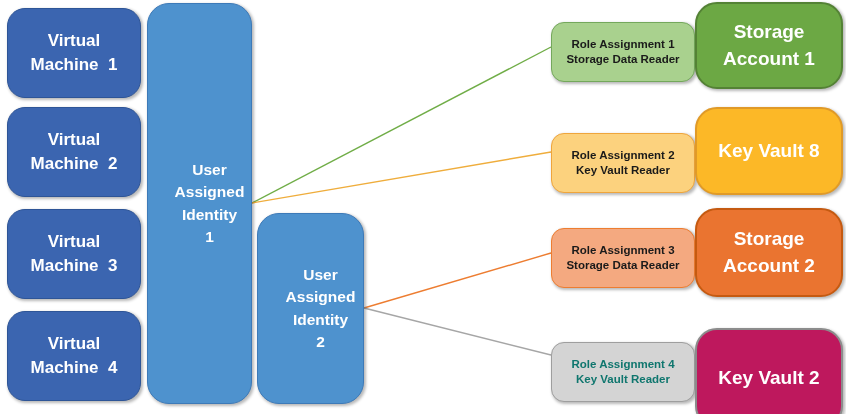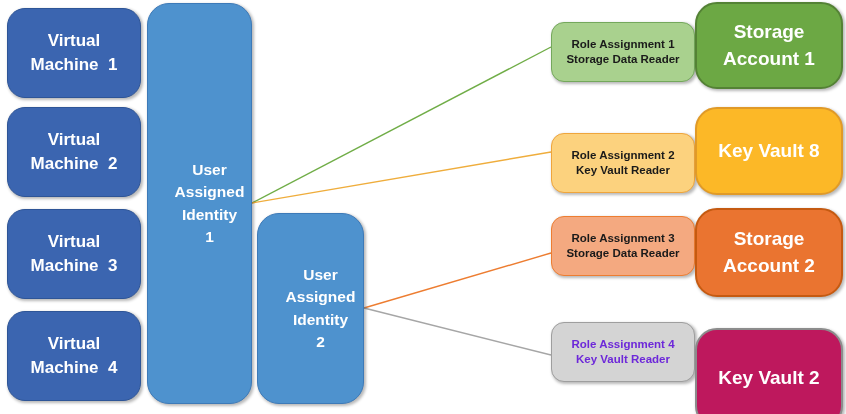--- a/index.html
+++ b/index.html
@@ -94,25 +94,25 @@
   </div>
 
   <div class="box ra-box" style="top: 22px; background: rgb(169, 209, 142); border-color: rgb(116, 168, 92); color: rgb(26, 26, 26);">
     <span class="label">Role Assignment 1
 Storage Data Reader</span>
   </div>
   <div class="box ra-box" style="top: 133px; background: rgb(252, 210, 126); border-color: rgb(239, 165, 60); color: rgb(26, 26, 26);">
     <span class="label">Role Assignment 2
 Key Vault Reader</span>
   </div>
-  <div class="box ra-box" style="top: 216px; background: rgb(244, 169, 128); border-color: rgb(237, 125, 49); color: rgb(26, 26, 26);">
+  <div class="box ra-box" style="top: 228px; background: rgb(244, 169, 128); border-color: rgb(237, 125, 49); color: rgb(26, 26, 26);">
     <span class="label">Role Assignment 3
 Storage Data Reader</span>
   </div>
-  <div class="box ra-box" style="top: 322px; background: rgb(212, 212, 212); border-color: rgb(158, 158, 158); color: #6d28d9; justify-content: center;">
+  <div class="box ra-box" style="top: 342px; background: rgb(212, 212, 212); border-color: rgb(158, 158, 158); color: #0f766e; justify-content: center;">
     <span class="label">Role Assignment 4
 Key Vault Reader</span>
   </div>
 
   <div class="box resource-box" style="top: 2px; height: 87px; background: rgb(108, 168, 68); border-color: rgb(84, 130, 53);">
     <span class="label">Storage
 Account 1</span>
   </div>
   <div class="box resource-box" style="top: 107px; height: 88px; background: rgb(252, 184, 39); border-color: rgb(224, 154, 40);">
     <span class="label">Key Vault 8</span>

